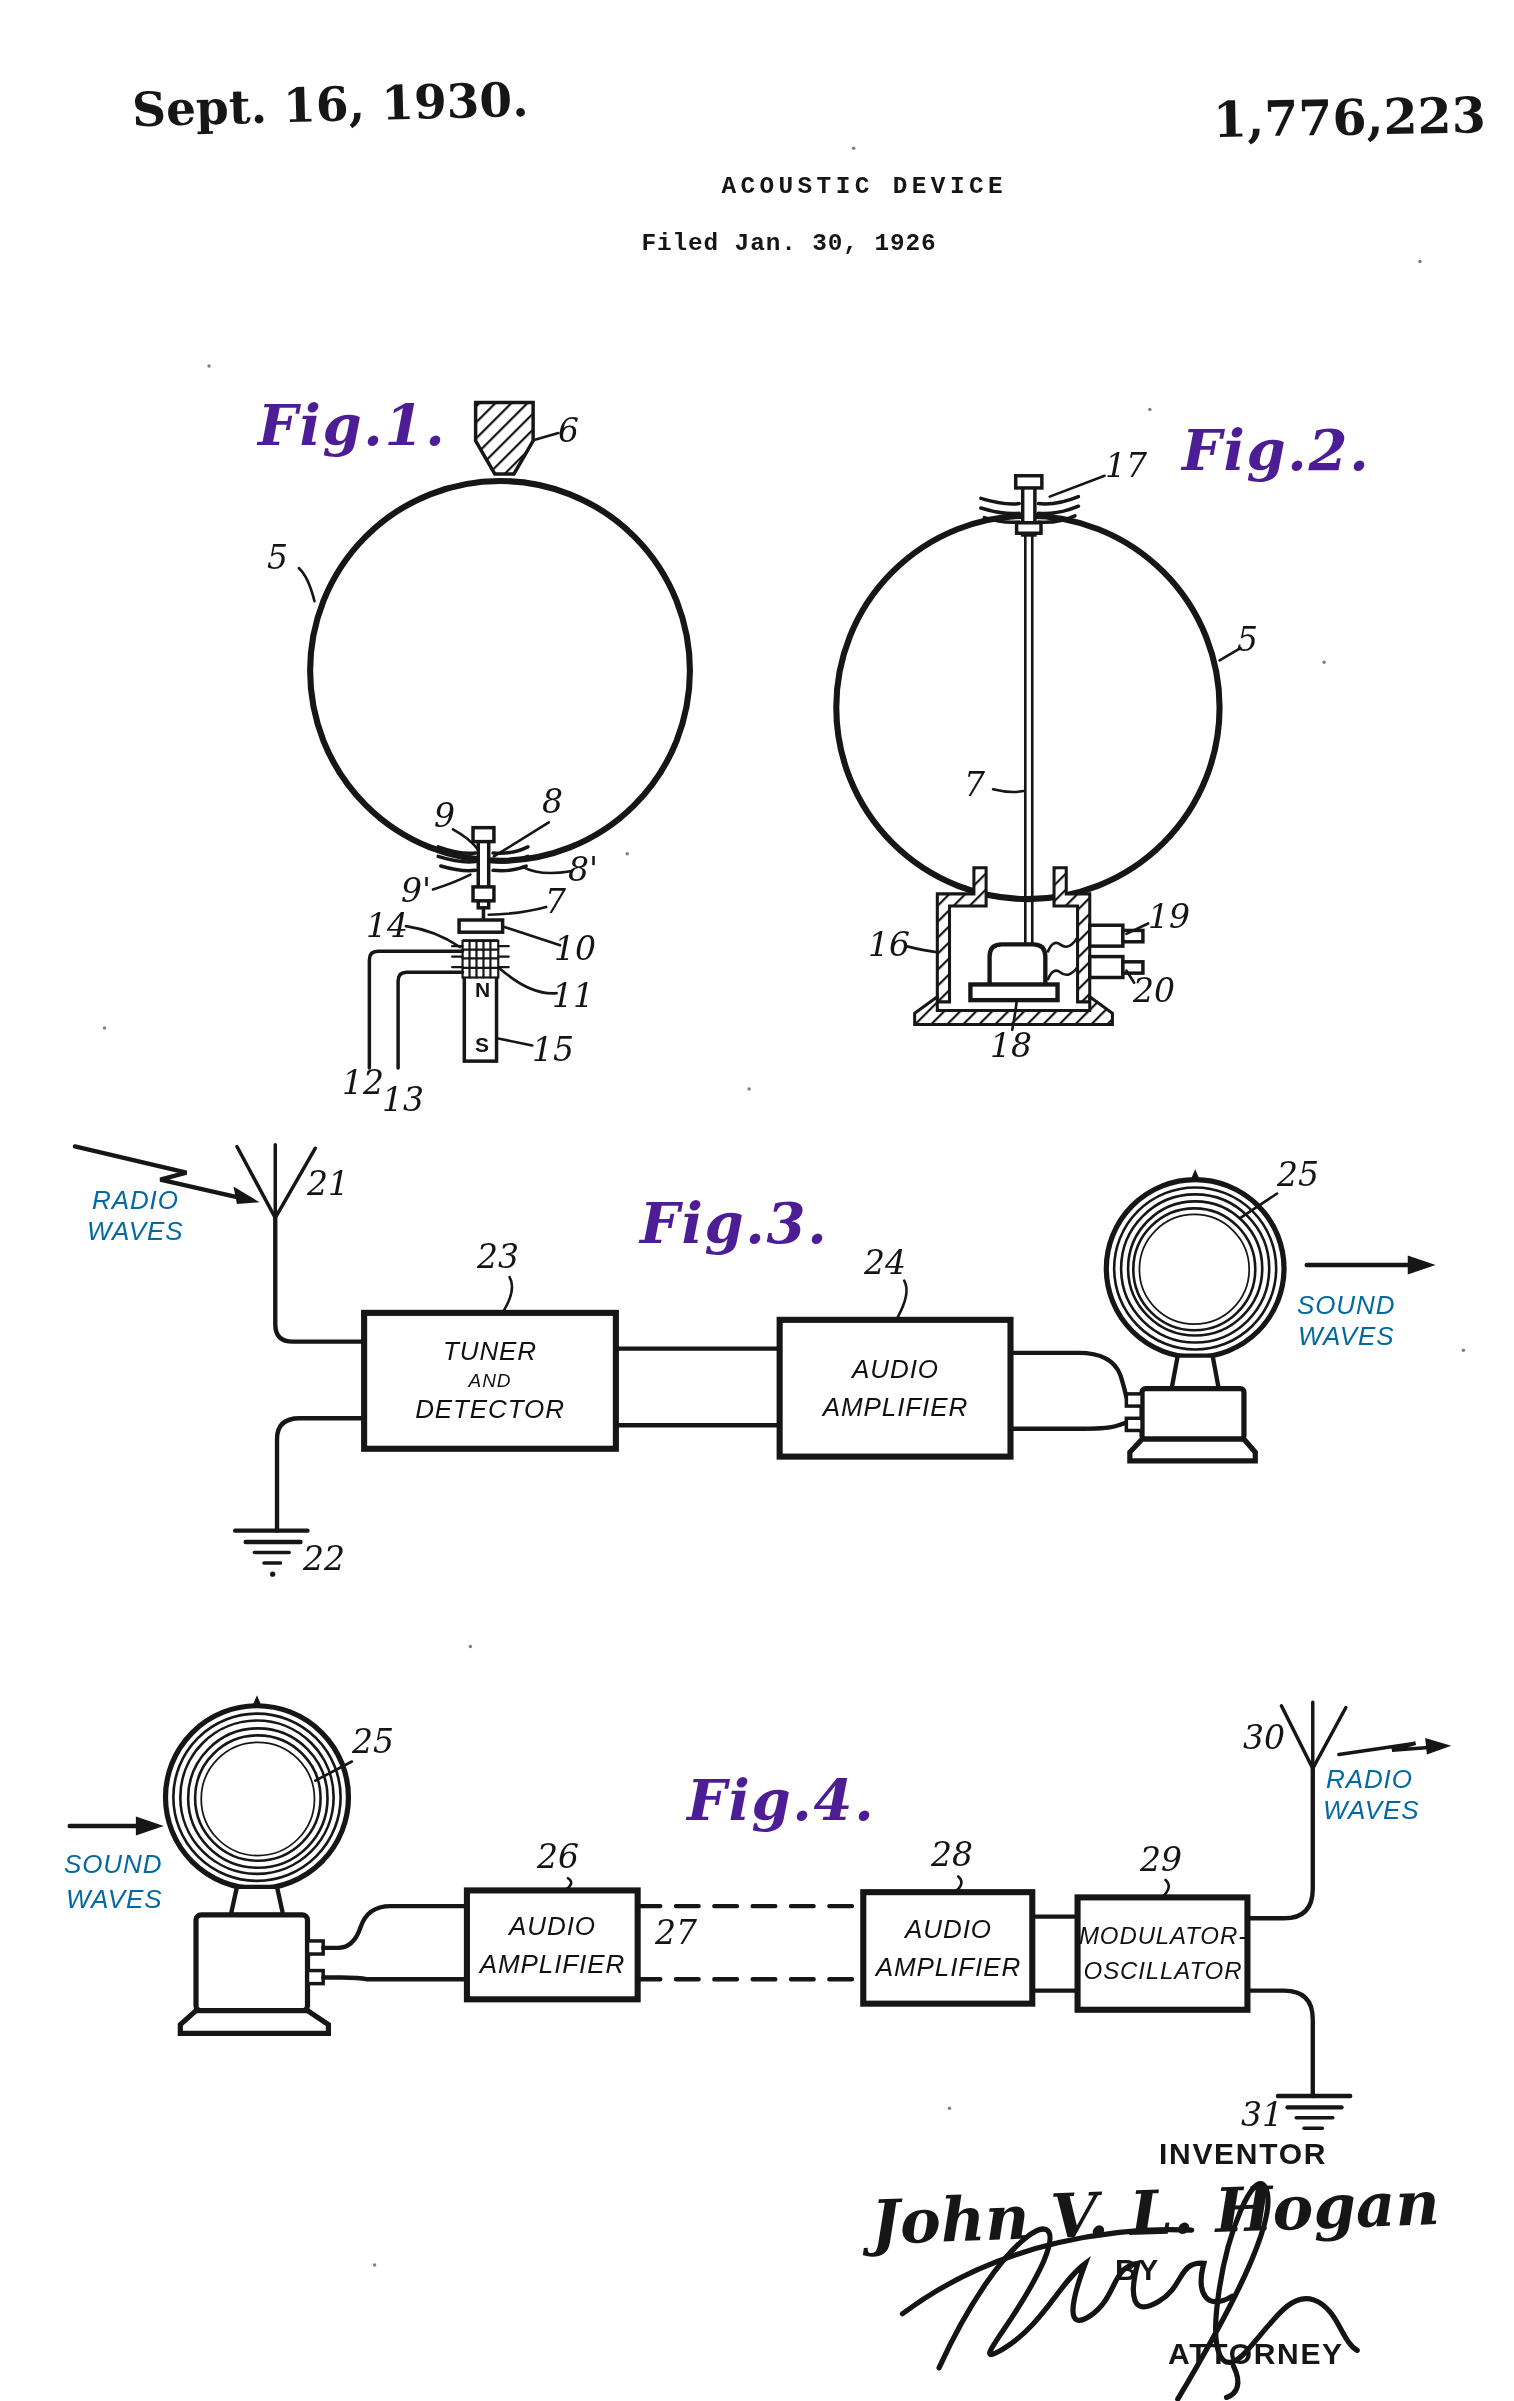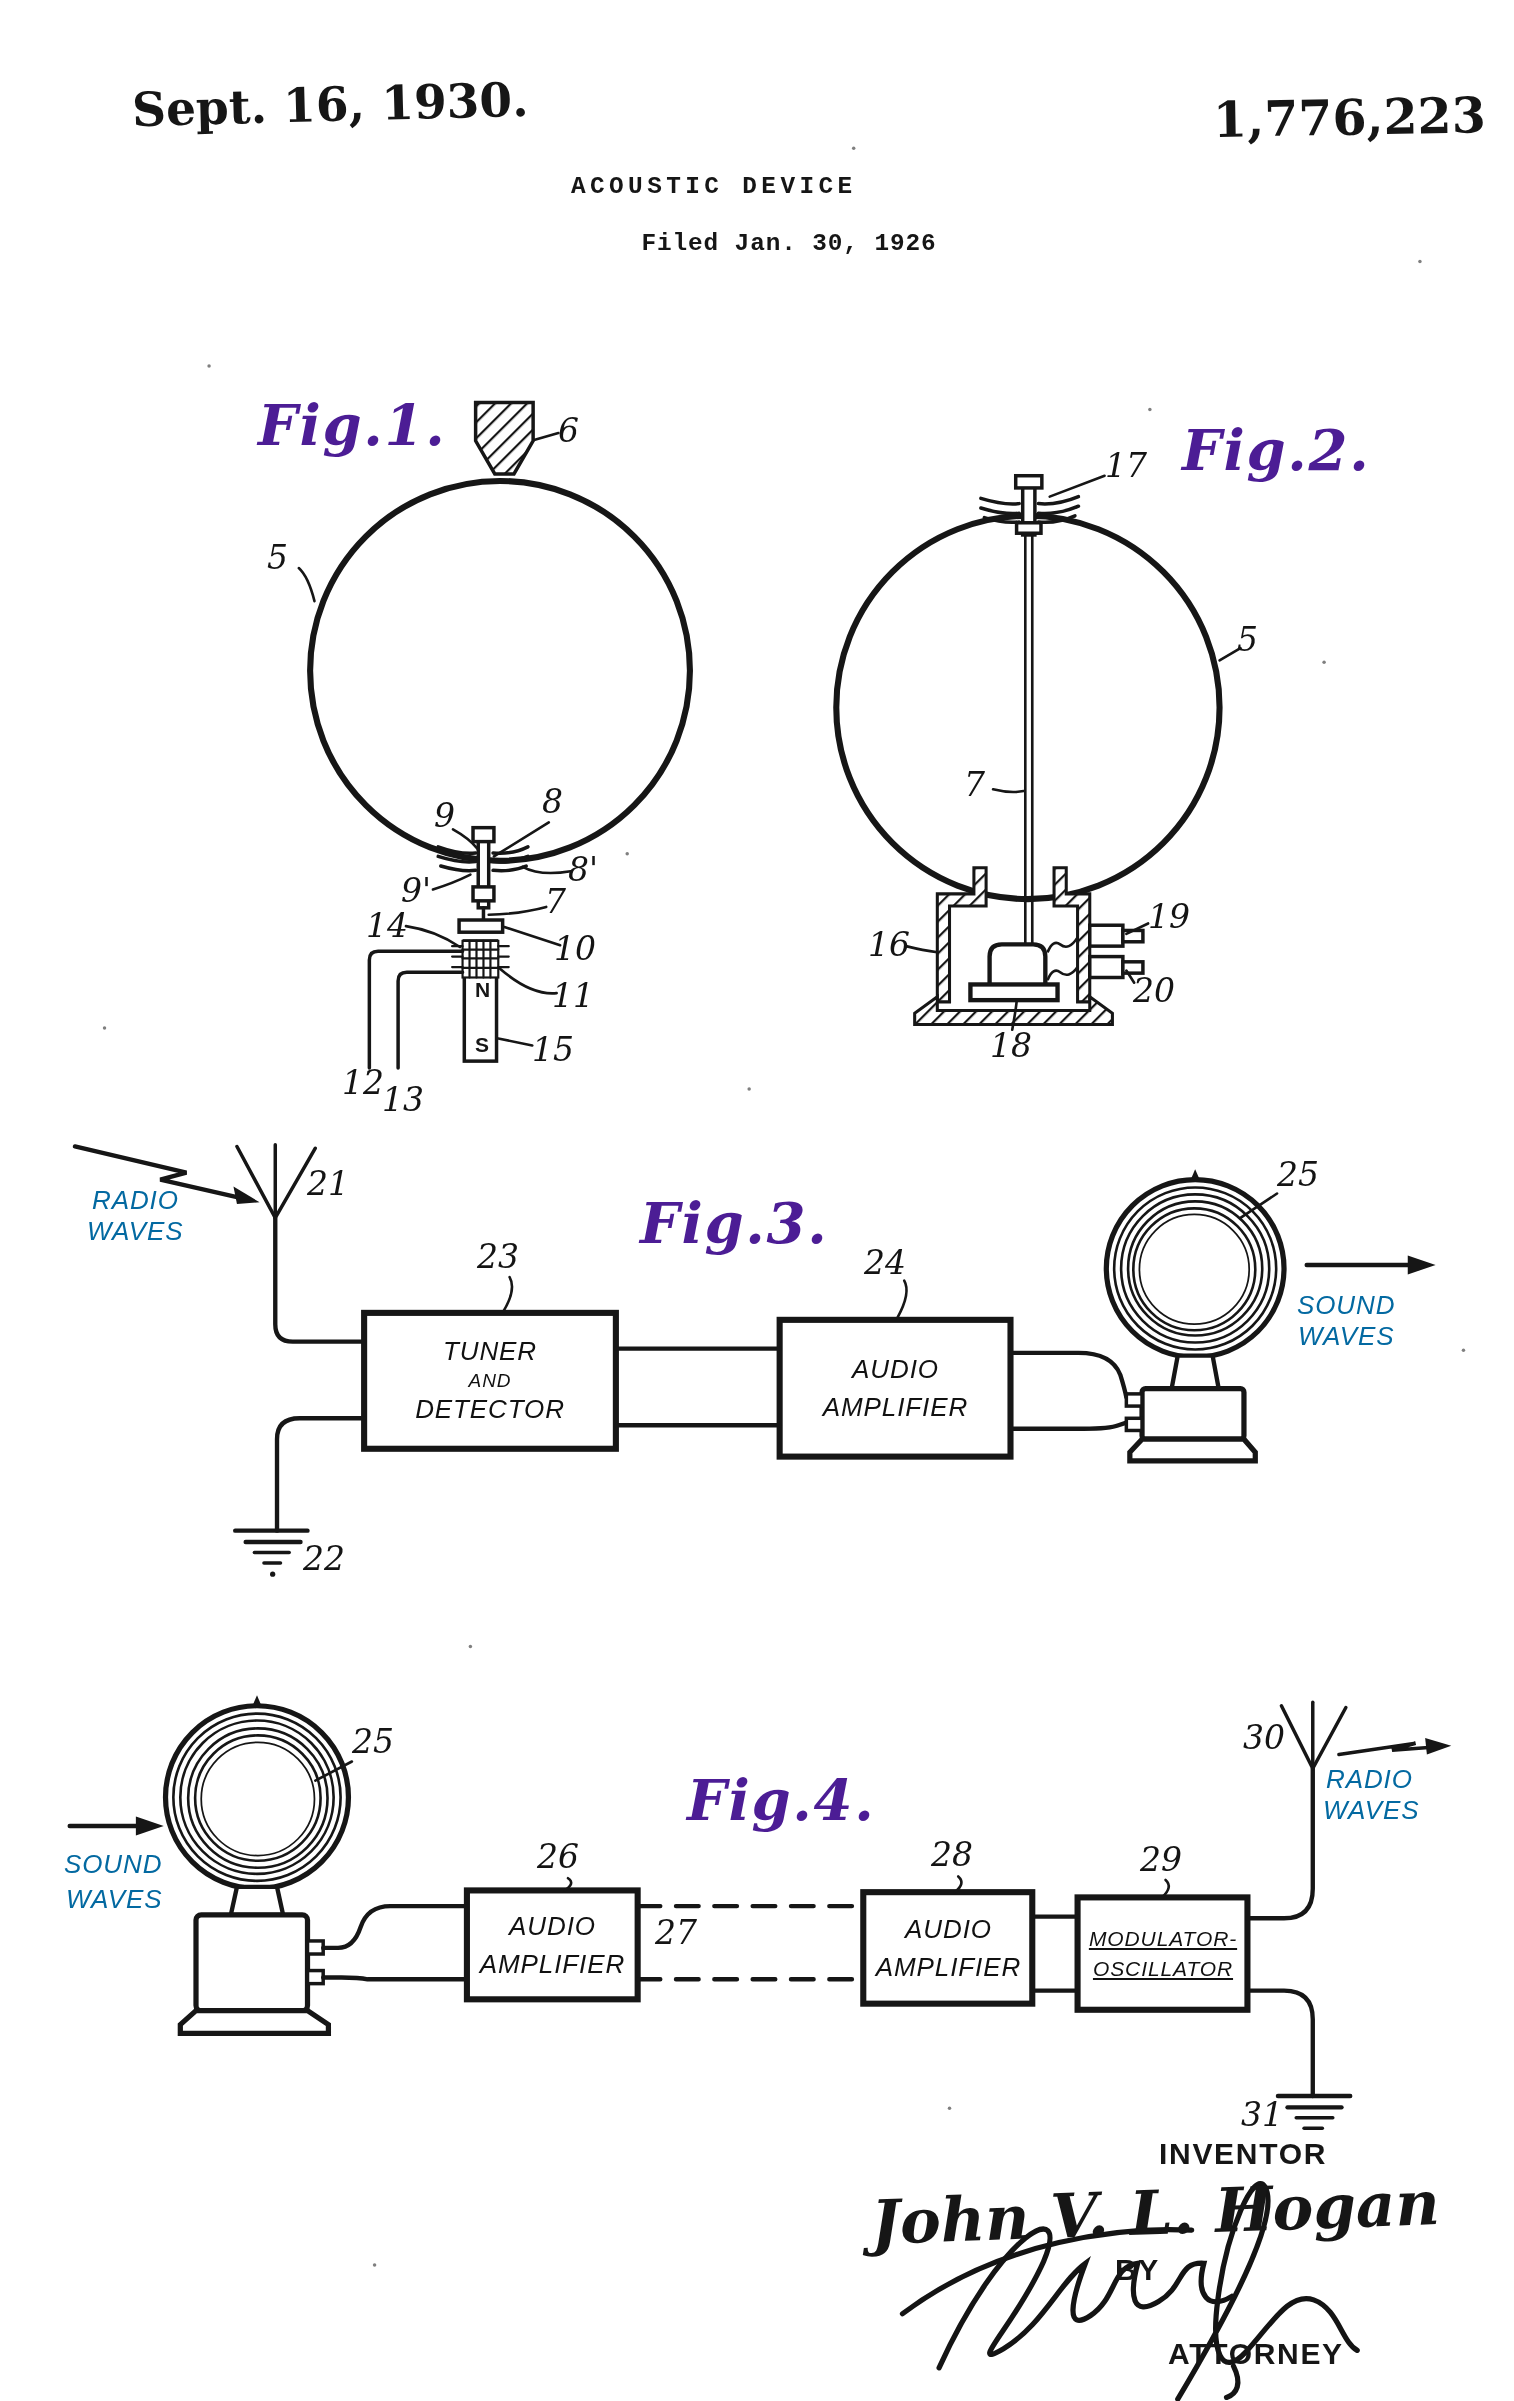--- a/index.html
+++ b/index.html
@@ -14,21 +14,21 @@
   .figtitle{font:italic bold 56px "DejaVu Serif",serif;letter-spacing:1.7px;color:#4c1d95;}
   .boxtext{
     position:absolute;display:flex;flex-direction:column;align-items:center;justify-content:center;
     font:italic 26px "Liberation Sans",sans-serif;letter-spacing:0.9px;text-align:center;color:#111;
     line-height:1.45;
   }
   .boxtext .small{font-size:19px;line-height:1.1;}
   .hdr-date{font:bold 47px "DejaVu Serif",serif;transform:rotate(-1.5deg);}
   .hdr-name{font:bold 35px "Liberation Sans",sans-serif;letter-spacing:2.6px;text-align:center;}
   .hdr-patno{font:bold 49px "DejaVu Serif",serif;text-align:right;transform:rotate(-1deg);}
-  .hdr-title{font:600 24.4px "Liberation Mono",monospace;letter-spacing:4.4px;text-align:left;}
+  .hdr-title{font:600 24.4px "Liberation Mono",monospace;letter-spacing:4.4px;text-align:right;}
   .hdr-filed{font:600 24.4px "Liberation Mono",monospace;letter-spacing:0.9px;text-align:center;}
   .sig-head{font:bold 30px "Liberation Sans",sans-serif;letter-spacing:1.7px;}
   .sig-name{font:italic bold 61px "DejaVu Serif",serif;transform:rotate(-2deg);}
   .magpole{font:bold 21px "Liberation Sans",sans-serif;}
 </style>
 </head>
 <body>
 
 <div id="page">
 
@@ -323,21 +323,21 @@
   <div class="abs hand" style="left:1323px;top:1795px;">WAVES</div>
   <div class="abs num" style="left:1241px;top:2095px;">31</div>
   <div class="boxtext" style="left:467px;top:1891px;width:171px;height:109px;">
     <span>AUDIO</span>
     <span>AMPLIFIER</span>
   </div>
   <div class="boxtext" style="left:864px;top:1893px;width:169px;height:112px;">
     <span>AUDIO</span>
     <span>AMPLIFIER</span>
   </div>
-  <div class="boxtext" style="left:1078px;top:1898px;width:170px;height:112px;font-size:21px;text-decoration:underline;">
+  <div class="boxtext" style="left:1078px;top:1898px;width:170px;height:112px;font-size:24px;">
     <span>MODULATOR-</span>
     <span>OSCILLATOR</span>
   </div>
 
   <div class="abs sig-head" style="left:1159px;top:2137px;">INVENTOR</div>
   <div class="abs sig-name" style="left:871px;top:2177px;">John V. L. Hogan</div>
   <div class="abs sig-head" style="left:1115px;top:2253px;">BY</div>
   <div class="abs sig-head" style="left:1168px;top:2337px;">ATTORNEY</div>
 
 </div>

